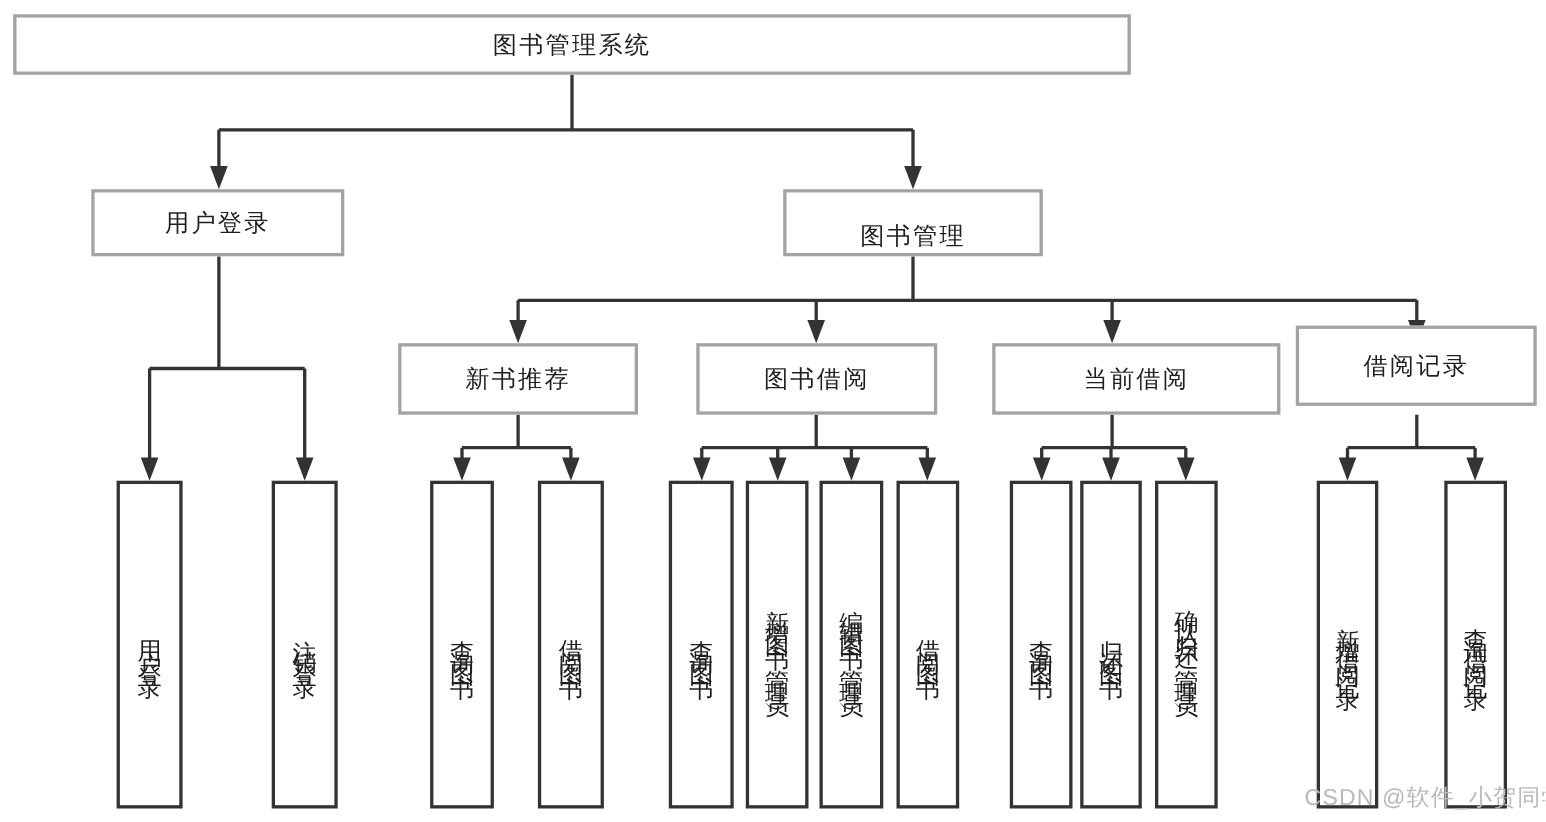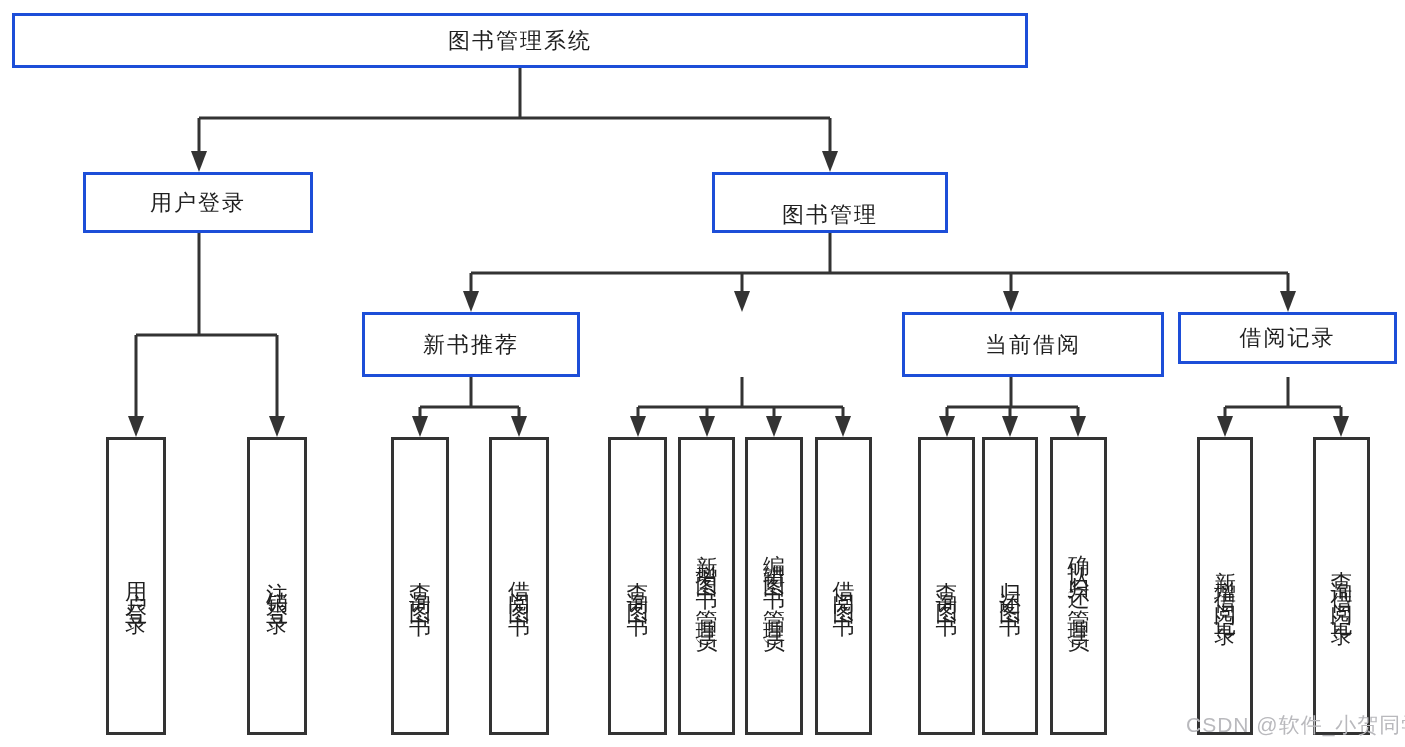--- a/index.html
+++ b/index.html
@@ -6,21 +6,21 @@
   #canvas{
     position:relative;
     width:1405px;height:747px;
     background:#ffffff;
     font-family:"Liberation Sans", sans-serif;
     overflow:hidden;
   }
   #wires{position:absolute;left:0;top:0;z-index:1;}
   .hbox{
     position:absolute;z-index:2;
-    background:#ffffff;border:3px solid #1d4ed8;box-sizing:border-box;
+    background:#ffffff;border:3px solid #a3a3a3;box-sizing:border-box;
     display:flex;align-items:center;justify-content:center;
     font-size:22px;letter-spacing:2px;color:#1f1f1f;
   }
   .vbox{
     position:absolute;z-index:2;top:437px;height:298px;
     background:#ffffff;border:3px solid #333333;box-sizing:border-box;
     display:flex;align-items:center;justify-content:center;
   }
   .vbox span{
     writing-mode:vertical-rl;text-orientation:mixed;
@@ -84,24 +84,27 @@
   <div class="hbox" style="left:83px;top:172px;width:230px;height:61px;">
     <span>用户登录</span>
   </div>
   <div class="hbox" style="left:712px;top:172px;width:236px;height:61px;align-items:flex-end;">
     <span>图书管理</span>
   </div>
 
   <div class="hbox" style="left:362px;top:312px;width:218px;height:65px;justify-content:center;">
     <span>新书推荐</span>
   </div>
+  <div class="hbox" style="left:633px;top:312px;width:219px;height:65px;">
+    <span>图书借阅</span>
+  </div>
   <div class="hbox" style="left:902px;top:312px;width:262px;height:65px;">
     <span>当前借阅</span>
   </div>
-  <div class="hbox" style="left:1178px;top:312px;width:219px;height:52px;">
+  <div class="hbox" style="left:1178px;top:296px;width:219px;height:73px;">
     <span>借阅记录</span>
   </div>
 
   <div class="vbox" style="left:106px;width:60px;">
     <span>用户登录</span>
   </div>
   <div class="vbox" style="left:247px;width:60px;">
     <span>注销登录</span>
   </div>
 

